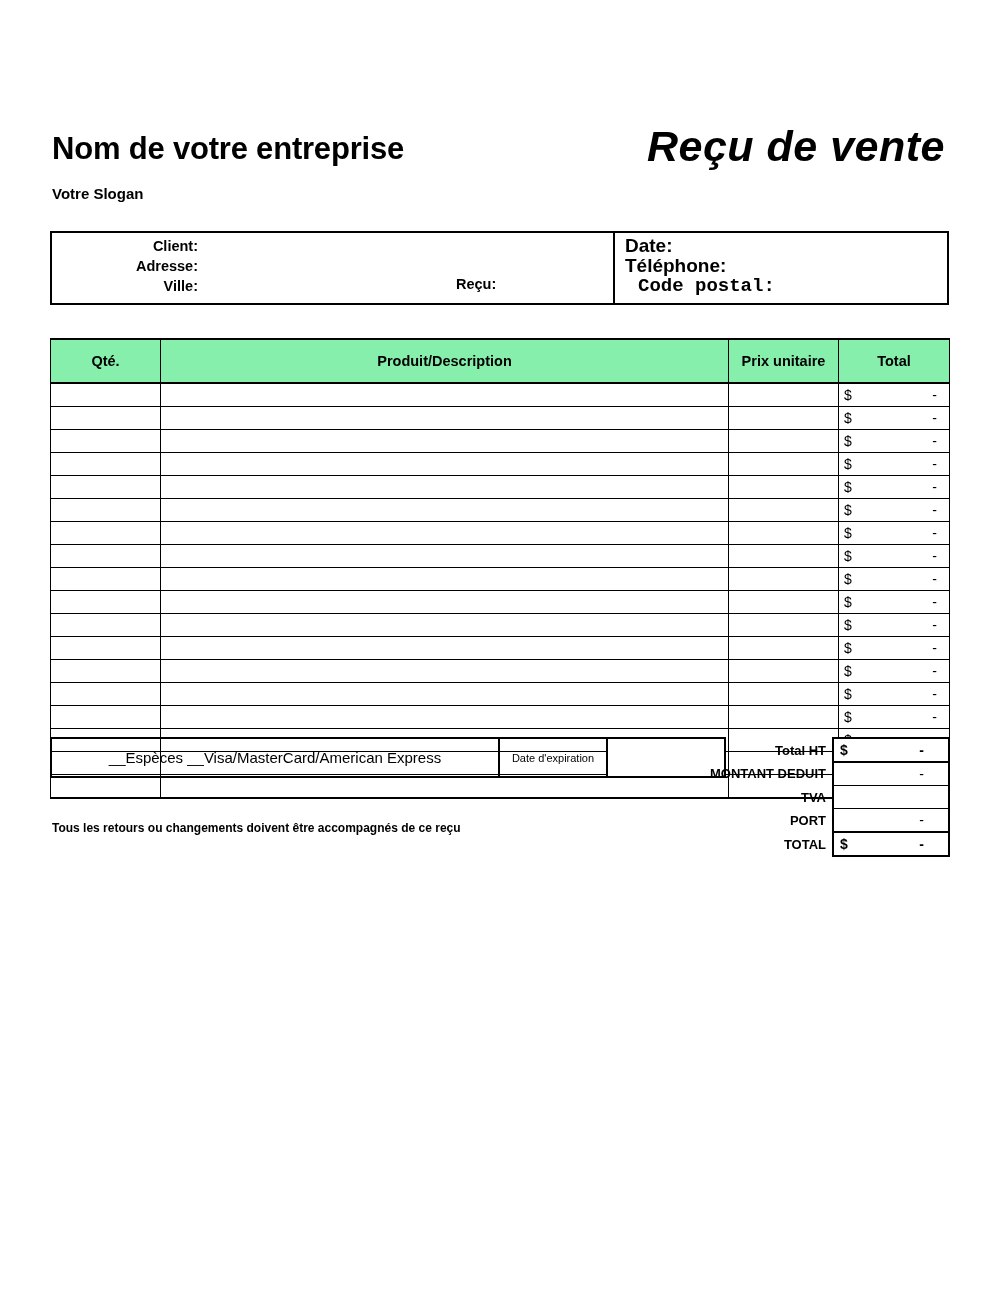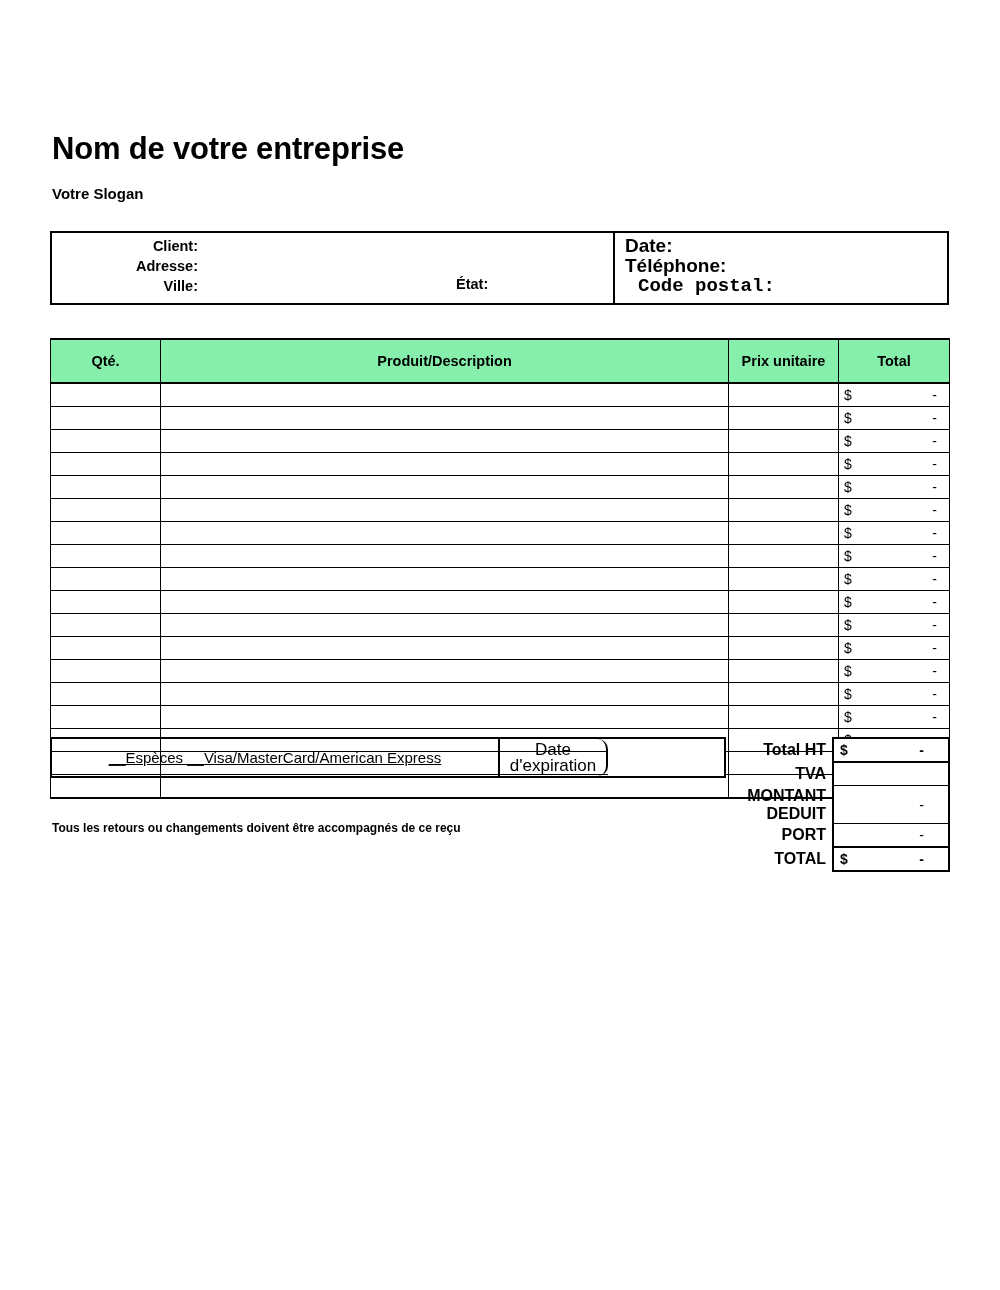--- a/index.html
+++ b/index.html
@@ -181,33 +181,31 @@
     display: flex;
   }
   .pay-methods {
     flex: 0 0 448px;
     border-right: 2px solid #000;
     font-size: 15px;
     display: flex;
     align-items: center;
     justify-content: center;
     box-sizing: border-box;
-    text-decoration: underline;
   }
   .pay-expiry-label {
     flex: 0 0 108px;
     border-right: 2px solid #000;
-    font-size: 17px;
+    font-size: 11px;
     line-height: 16px;
     display: flex;
     align-items: center;
     justify-content: center;
     text-align: center;
     box-sizing: border-box;
-    border-radius: 10px;
   }
   .pay-expiry-value {
     flex: 1 1 auto;
     background: #ffffff;
   }
 
   
   .totals {
     position: absolute;
     left: 690px;
@@ -216,21 +214,21 @@
     border-collapse: collapse;
     table-layout: fixed;
   }
   .totals col.t-label { width: 143px; }
   .totals col.t-value { width: 116px; }
   .totals td {
     height: 20px;
   }
   .totals .t-label {
     text-align: right;
-    font-size: 16px;
+    font-size: 13px;
     font-weight: bold;
     padding-right: 6px;
     border: none;
   }
   .totals .t-value {
     position: relative;
     border: 2px solid #000;
     background: #ffffff;
   }
   .totals .t-value .cur {
@@ -267,30 +265,31 @@
     white-space: nowrap;
   }
 </style>
 </head>
 <body>
 
 <div class="page">
 
   <div class="company-name">Nom de votre entreprise</div>
   <div class="company-slogan">Votre Slogan</div>
+  <div class="doc-title">Reçu de vente</div>
 
 
   <div class="cust-box">
     <div class="cust-divider"></div>
     <div class="cust-left-labels">
       <div>Client:</div>
       <div>Adresse:</div>
       <div>Ville:</div>
     </div>
-    <div class="cust-state">État:</div>
+    <div class="cust-state">Reçu:</div>
     <div class="cust-right-labels">
       <div>Date:</div>
       <div>Téléphone:</div>
       <div class="indent">Code postal:</div>
     </div>
   </div>
 
   <table class="items">
     <colgroup>
       <col class="c-qty">
@@ -485,34 +484,34 @@
       </colgroup>
     <tbody id="totals-body">
         <tr>
           <td class="t-label">Total HT</td>
           <td class="t-value">
             <span class="cur">$</span>
             <span class="dash">-</span>
           </td>
         </tr>
         <tr>
+          <td class="t-label">MONTANT DEDUIT</td>
+          <td class="t-value thin">
+            <span class="cur"></span>
+            <span class="dash">-</span>
+          </td>
+        </tr>
+        <tr>
           <td class="t-label">TVA</td>
           <td class="t-value thin">
             <span class="cur"></span>
             <span class="dash"></span>
           </td>
         </tr>
         <tr>
-          <td class="t-label">MONTANT DEDUIT</td>
-          <td class="t-value thin">
-            <span class="cur"></span>
-            <span class="dash">-</span>
-          </td>
-        </tr>
-        <tr>
           <td class="t-label">PORT</td>
           <td class="t-value thin">
             <span class="cur"></span>
             <span class="dash">-</span>
           </td>
         </tr>
         <tr>
           <td class="t-label">TOTAL</td>
           <td class="t-value">
             <span class="cur">$</span>

